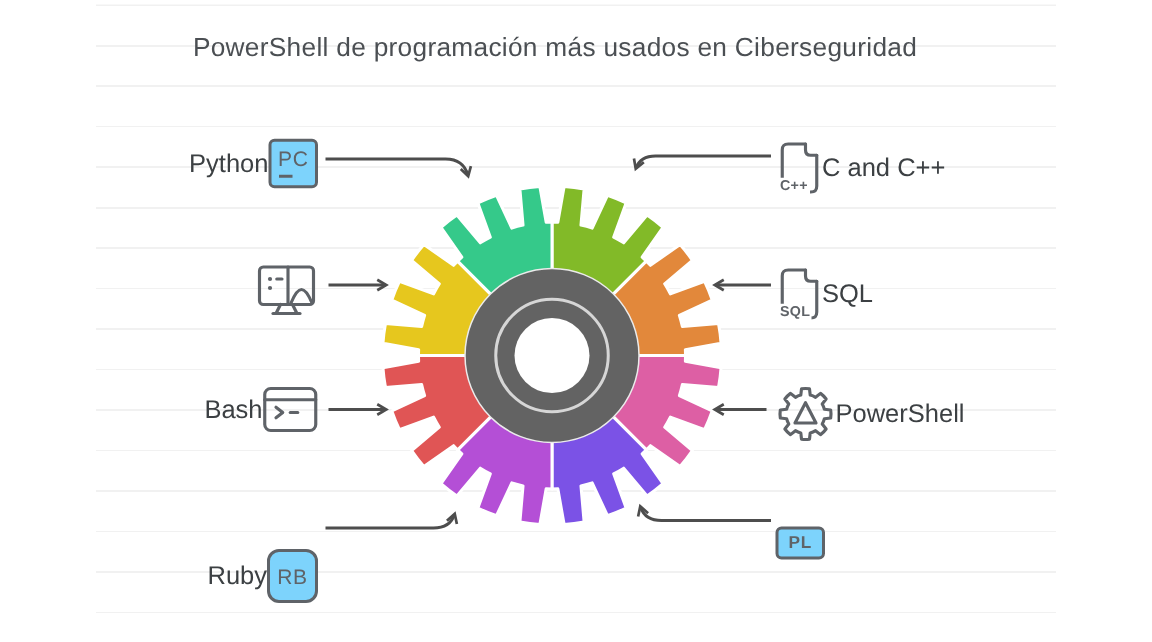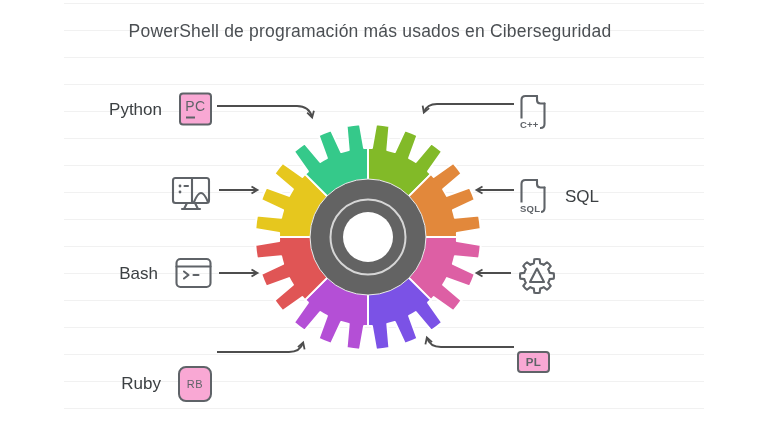--- a/index.html
+++ b/index.html
@@ -18,36 +18,36 @@
     pointer-events:none;
   }
   .title{
     position:absolute;top:21px;left:52px;width:636px;text-align:center;
     font-size:17.5px;color:#4b4f53;letter-spacing:.2px;
   }
   svg.layer{position:absolute;left:0;top:0;}
   .arrows path{stroke:var(--arrow);stroke-width:2;fill:none;}
   .arrows .head{stroke:var(--arrow);stroke-width:1.8;fill:none;}
   .row{
-    position:absolute;display:flex;align-items:center;gap:17px;
+    position:absolute;display:flex;align-items:center;gap:0;
     transform:translateY(-50%);font-size:17px;color:var(--text);
   }
   .row-left{right:556px;}
   .row-right{left:517px;}
   .lbl{white-space:nowrap;}
   .icw{position:relative;flex:0 0 auto;display:flex;align-items:center;justify-content:center;}
   svg.ic *{stroke:var(--icon);fill:none;stroke-width:2.1;stroke-linecap:round;stroke-linejoin:round;}
   svg.ic .fill{fill:var(--icon);stroke:none;}
   .box-icon{
-    border:2.2px solid var(--icon);background:#f9a8d4;color:var(--icon);
+    border:2.2px solid var(--icon);background:#7dd3fc;color:var(--icon);
     display:flex;align-items:center;justify-content:center;position:relative;
   }
   .pc-box{width:33px;height:33px;border-radius:4px;font-size:14px;align-items:flex-start;padding-top:3px;letter-spacing:.5px;}
   .pc-dash{position:absolute;left:5px;bottom:5px;width:9px;height:2.2px;background:var(--icon);}
-  .rb-box{width:34px;height:36px;border-radius:8px;font-size:11px;letter-spacing:.5px;}
+  .rb-box{width:34px;height:36px;border-radius:8px;font-size:14px;letter-spacing:.5px;}
   .pl-box{width:33px;height:22px;border-radius:4px;font-size:11.5px;font-weight:700;letter-spacing:.5px;justify-content:center;}
   .doc{width:31px;height:37px;}
   .doc .txt{
     position:absolute;left:2px;bottom:1px;background:#fff;color:var(--icon);
     font-size:9.5px;font-weight:700;padding:0 1px;letter-spacing:.2px;line-height:11px;
   }
 </style>
 </head>
 <body>
 
@@ -132,39 +132,41 @@
 </div>
 
 <div class="row row-right" style="top:112px">
   <span class="icw doc">
     <svg class="ic" width="31" height="37" viewBox="0 0 31 37">
       <path d="M20,2.5 H8.5 C5.6,2.5 4.5,3.6 4.5,6.5 V30.5 C4.5,33.4 5.6,34.5 8.5,34.5 H23.5 C26.4,34.5 27.5,33.4 27.5,30.5 V10"></path>
       <path d="M20,2.5 V6.5 C20,9 21,10 23.5,10 H27.5"></path>
     </svg>
     <span class="txt">C++</span>
   </span>
+  <span class="lbl">C and C++</span>
 </div>
 
 <div class="row row-right" style="top:196px">
   <span class="icw doc">
     <svg class="ic" width="31" height="37" viewBox="0 0 31 37">
       <path d="M20,2.5 H8.5 C5.6,2.5 4.5,3.6 4.5,6.5 V30.5 C4.5,33.4 5.6,34.5 8.5,34.5 H23.5 C26.4,34.5 27.5,33.4 27.5,30.5 V10"></path>
       <path d="M20,2.5 V6.5 C20,9 21,10 23.5,10 H27.5"></path>
     </svg>
     <span class="txt">SQL</span>
   </span>
   <span class="lbl">SQL</span>
 </div>
 
 <div class="row row-right" style="top:276px">
   <span class="icw">
     <svg class="ic" width="40" height="40" viewBox="0 0 40 40">
       <path id="ps-cog" d="M 17.34 3.21 A 17 17 0 0 1 22.66 3.21 L 23.14 7.39 A 13 13 0 0 1 26.70 8.86 L 29.99 6.25 A 17 17 0 0 1 33.75 10.01 L 31.14 13.30 A 13 13 0 0 1 32.61 16.86 L 36.79 17.34 A 17 17 0 0 1 36.79 22.66 L 32.61 23.14 A 13 13 0 0 1 31.14 26.70 L 33.75 29.99 A 17 17 0 0 1 29.99 33.75 L 26.70 31.14 A 13 13 0 0 1 23.14 32.61 L 22.66 36.79 A 17 17 0 0 1 17.34 36.79 L 16.86 32.61 A 13 13 0 0 1 13.30 31.14 L 10.01 33.75 A 17 17 0 0 1 6.25 29.99 L 8.86 26.70 A 13 13 0 0 1 7.39 23.14 L 3.21 22.66 A 17 17 0 0 1 3.21 17.34 L 7.39 16.86 A 13 13 0 0 1 8.86 13.30 L 6.25 10.01 A 17 17 0 0 1 10.01 6.25 L 13.30 8.86 A 13 13 0 0 1 16.86 7.39 L 17.34 3.21 Z"></path>
       <path d="M20,12.5 L27,26 H13 Z"></path>
     </svg>
   </span>
+  <span class="lbl">PowerShell</span>
 </div>
 
 <div class="row row-right" style="top:362px">
   <span class="icw box-icon pl-box">
     <span>PL</span>
   </span>
 </div>
 
 </body></html>

